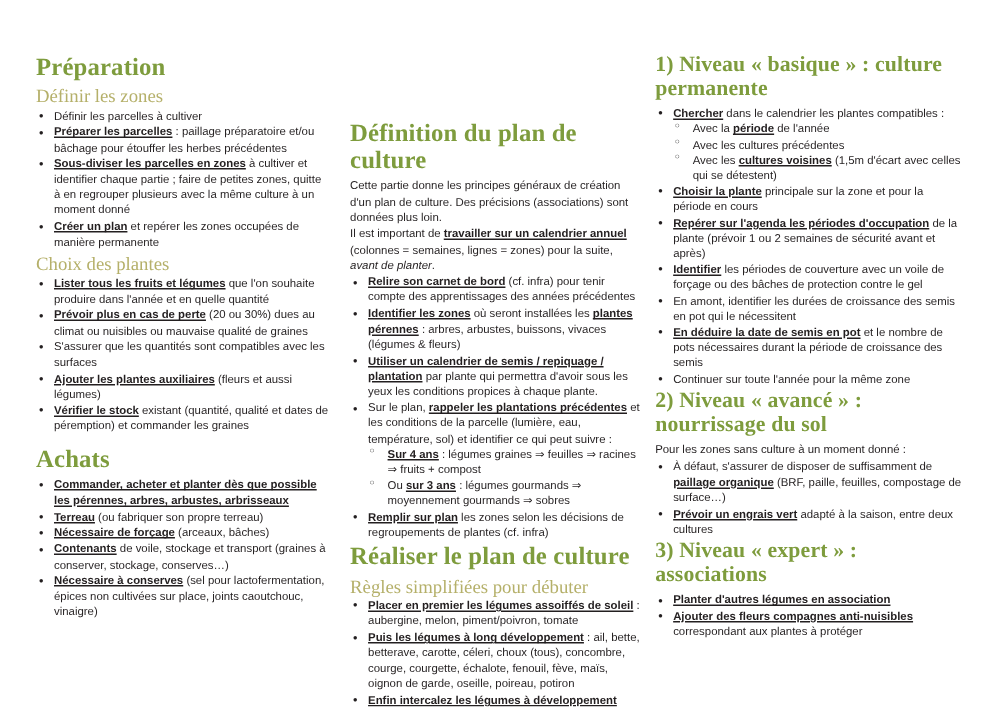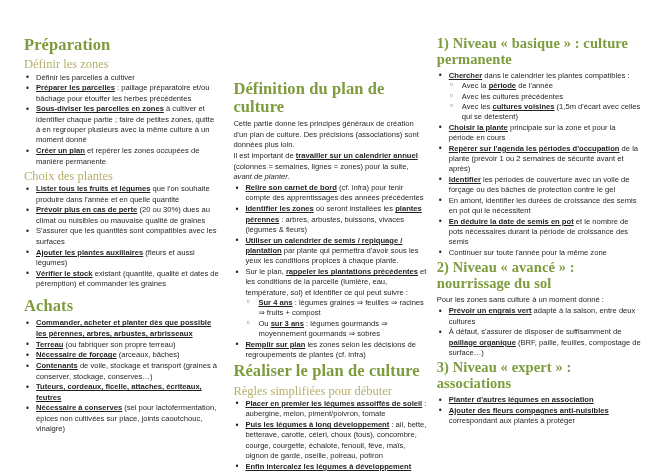--- a/index.html
+++ b/index.html
@@ -138,21 +138,20 @@
         </ul>
       </div>
 
       <div class="sec-block">
         <h1 class="title">Achats</h1>
         <ul class="lvl1">
           <li><b>Commander, acheter et planter dès que possible les pérennes, arbres, arbustes, arbrisseaux</b><span></span></li>
           <li><b>Terreau</b><span> (ou fabriquer son propre terreau)</span></li>
           <li><b>Nécessaire de forçage</b><span> (arceaux, bâches)</span></li>
           <li><b>Contenants</b><span> de voile, stockage et transport (graines à conserver, stockage, conserves…)</span></li>
-          <li><b>Tuteurs, cordeaux, ficelle, attaches, écriteaux, feutres</b><span></span></li>
           <li><b>Nécessaire à conserves</b><span> (sel pour lactofermentation, épices non cultivées sur place, joints caoutchouc, vinaigre)</span></li>
         </ul>
       </div>
 
     </div>
 
     <div class="col col-2">
 
       <div class="sec-block tight">
         <h1 class="title">Définition du plan de culture</h1>
@@ -204,22 +203,22 @@
           <li><b></b><span>En amont, identifier les durées de croissance des semis en pot qui le nécessitent</span></li>
           <li><b>En déduire la date de semis en pot</b><span> et le nombre de pots nécessaires durant la période de croissance des semis</span></li>
           <li><b></b><span>Continuer sur toute l'année pour la même zone</span></li>
         </ul>
       </div>
 
       <div class="sec-block tight">
         <h1 class="title small">2) Niveau « avancé » : nourrissage du sol</h1>
         <p class="intro">Pour les zones sans culture à un moment donné :</p>
         <ul class="lvl1">
+          <li><b></b><span>À défaut, s'assurer de disposer de suffisamment de </span><b>paillage organique</b><span> (BRF, paille, feuilles, compostage de surface…)</span></li>
           <li><b>Prévoir un engrais vert</b><span> adapté à la saison, entre deux cultures</span></li>
-          <li><b></b><span>À défaut, s'assurer de disposer de suffisamment de </span><b>paillage organique</b><span> (BRF, paille, feuilles, compostage de surface…)</span></li>
         </ul>
       </div>
 
       <div class="sec-block tight">
         <h1 class="title small">3) Niveau « expert » : associations</h1>
         <ul class="lvl1">
           <li><b>Planter d'autres légumes en association</b><span></span></li>
           <li><b>Ajouter des fleurs compagnes anti-nuisibles</b><span> correspondant aux plantes à protéger</span></li>
 
         </ul>

